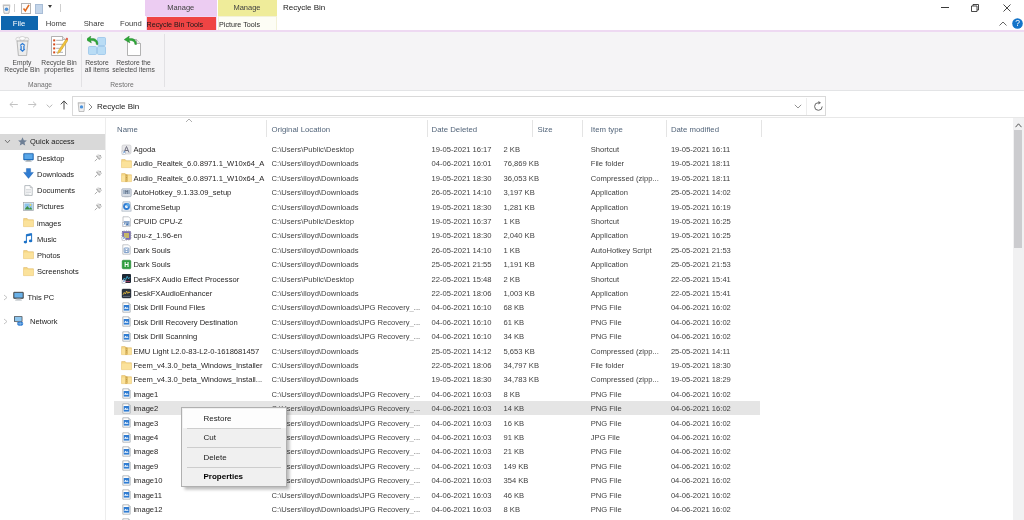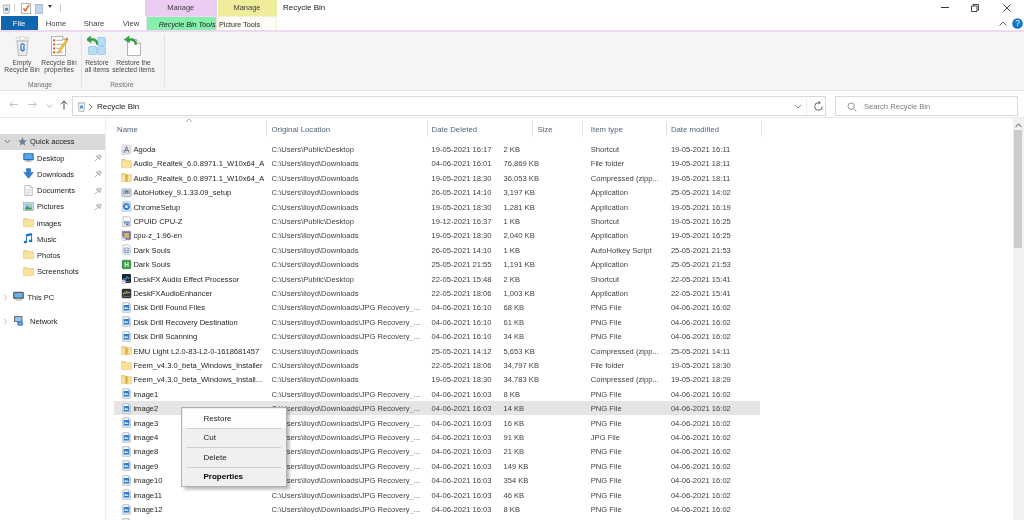--- a/index.html
+++ b/index.html
@@ -12,21 +12,21 @@
 #titlebar { position:absolute; left:0; top:0; width:1024px; height:16px; background:#fff; }
 #mg1 { position:absolute; left:145px; top:0; width:71.5px; height:15.5px; background:#ecccf2; color:#414141; font-size:7.5px; text-align:center; line-height:16px; }
 #mg2 { position:absolute; left:217.5px; top:0; width:59px; height:15.5px; background:#efec9a; color:#414141; font-size:7.5px; text-align:center; line-height:16px; }
 #wtitle { position:absolute; left:283px; top:0; height:16px; line-height:16px; font-size:8px; color:#1a1a1a; }
 .winbtn { position:absolute; color:#444; }
 
 
 #tabrow { position:absolute; left:0; top:15.5px; width:1024px; height:15px; background:#fff; }
 #filebtn { position:absolute; left:0.5px; top:0; width:37px; height:15px; background:#0e66ae; color:#fff; font-size:7.7px; text-align:center; line-height:15px; }
 .tab { position:absolute; top:0; height:15px; font-size:7.7px; color:#3b3b3b; line-height:15.5px; text-align:center; }
-#rbt { position:absolute; left:145.5px; top:0; width:71px; height:16px; background:#86efac; border:1px solid #f0d9f4; border-bottom:none; color:#1a1a1a; font-size:7.2px; text-align:right; line-height:15px;font-style:italic; }
+#rbt { position:absolute; left:145.5px; top:0; width:71px; height:16px; background:#ef4444; border:1px solid #f0d9f4; border-bottom:none; color:#1a1a1a; font-size:7.2px; text-align:left; line-height:15px; }
 #pt { position:absolute; left:218px; top:0; width:58.5px; height:15px; background:#fdfdf5; border:1px solid #f3f1d8; border-bottom:none; color:#2b2b2b; font-size:7.2px; text-align:left; line-height:15px; }
 #lavline { position:absolute; left:0; top:30px; width:1024px; height:1.6px; background:#eed9f2; }
 
 
 #ribbon { position:absolute; left:0; top:31.6px; width:1024px; height:59px; background:#f5f4f6; border-bottom:1px solid #e3e4e6; }
 .rlabel { position:absolute; font-size:6.7px; color:#494949; text-align:center; line-height:7.6px; width:60px; }
 .rgroup { position:absolute; top:49px; font-size:6.7px; color:#707070; text-align:center; width:60px; }
 .rsep { position:absolute; top:2px; width:1px; height:53px; background:#e2e1e4; }
 
 
@@ -100,21 +100,21 @@
       </svg>
   <svg class="winbtn" style="left:1003px;top:4px" width="8" height="8" viewBox="0 0 8 8">
         <path d="M0.5 0.5 L7.5 7.5 M7.5 0.5 L0.5 7.5" stroke="#333" stroke-width="0.9"></path>
       </svg>
 </div>
 
 <div id="tabrow">
   <div id="filebtn">File</div>
   <div class="tab" style="left:44px;width:24px">Home</div>
   <div class="tab" style="left:83px;width:22px">Share</div>
-  <div class="tab" style="left:120px;width:22px">View</div>
+  <div class="tab" style="left:120px;width:22px">Found</div>
   <div id="rbt">Recycle Bin Tools</div>
   <div id="pt">Picture Tools</div>
   <svg class="abs" style="left:999px;top:5px" width="8" height="5" viewBox="0 0 8 5">
         <path d="M0.5 4.5 L4 1 L7.5 4.5" stroke="#555" fill="none" stroke-width="0.9"></path>
       </svg>
   <circle></circle>
   <svg class="abs" style="left:1011.5px;top:2.2px" width="11" height="11" viewBox="0 0 11 11">
         <circle cx="5.5" cy="5.5" r="5.3" fill="#1374c9"></circle>
         <text x="5.5" y="8.4" font-size="8.5" fill="#fff" text-anchor="middle" font-family="Liberation Sans">?</text>
       </svg>
@@ -190,27 +190,20 @@
     <div id="addrtxt">Recycle Bin</div>
     <svg class="abs" style="left:721px;top:7px" width="8" height="5" viewBox="0 0 8 5">
           <path d="M0.8 0.8 L4 4 L7.2 0.8" stroke="#888" stroke-width="0.9" fill="none"></path>
         </svg>
     <div class="abs" style="left:733px;top:1px;width:1px;height:17px;background:#ededed"></div>
     <svg class="abs" style="left:740px;top:4px" width="11" height="11" viewBox="0 0 11 11">
           <path d="M9.2 5.5 A3.8 3.8 0 1 1 5.4 1.7" stroke="#666" stroke-width="1" fill="none"></path>
           <path d="M5.4 0 L8 1.7 L5.4 3.4 Z" fill="#666"></path>
         </svg>
   </div>
-  <div id="search">
-    <svg class="abs" style="left:11px;top:5px" width="10" height="10" viewBox="0 0 10 10">
-          <circle cx="4.2" cy="4.2" r="3.2" stroke="#888" fill="none" stroke-width="0.9"></circle>
-          <path d="M6.6 6.6 L9.3 9.3" stroke="#888" stroke-width="0.9"></path>
-        </svg>
-    <div id="searchtxt">Search Recycle Bin</div>
-  </div>
 </div>
 
 <div id="content">
   <div id="sidebar">
         <div id="qa"></div>
         <svg class="abs" style="left:4px;top:20.5px" width="7" height="5" viewBox="0 0 7 5">
           <path d="M1 1 L3.5 3.8 L6 1" stroke="#5a5a5a" stroke-width="0.8" fill="none"></path>
         </svg>
         <div class="sbitem" style="top:15.4px">
           <svg class="abs" style="left:16.5px;top:2.6px" width="11" height="11" viewBox="0 0 11 11">
@@ -410,21 +403,21 @@
         <div class="row" style="top:95.80px">
           <svg class="ic" width="11" height="11" viewBox="0 0 11 11">
             <path d="M2 0.8 L7.6 0.8 L9.4 2.6 L9.4 10.2 L2 10.2 Z" fill="#fff" stroke="#9aa0a6" stroke-width="0.6"></path>
             <rect x="2.8" y="5.4" width="5.8" height="4" fill="#3e6fae"></rect>
             <text x="5.7" y="8.6" font-size="3.4" fill="#fff" text-anchor="middle" font-family="Liberation Sans">CPU</text>
             <rect x="1.6" y="6.8" width="3.4" height="3.4" fill="#fff" stroke="#9a9aa0" stroke-width="0.4"></rect>
             <path d="M2.3 9.1 L4.1 7.4 M3 7.4 L4.1 7.4 L4.1 8.5" stroke="#2f6fbe" stroke-width="0.55" fill="none"></path>
           </svg>
           <span class="nm">CPUID CPU-Z</span>
           <span class="c2">C:\Users\Public\Desktop</span>
-          <span class="c3">19-12-2021 16:37</span>
+          <span class="c3">19-05-2021 16:37</span>
           <span class="c4">1 KB</span>
           <span class="c5">Shortcut</span>
           <span class="c6">19-05-2021 16:25</span>
         </div>
         <div class="row" style="top:110.20px">
           <svg class="ic" width="11" height="11" viewBox="0 0 11 11">
             <rect x="1.6" y="1.6" width="7.8" height="7.8" fill="#7b6db4" stroke="#5a4e91" stroke-width="0.5"></rect>
             <rect x="3" y="3" width="5" height="5" fill="#c8b866"></rect>
             <path d="M3.2 0.4 L3.2 1.6 M5.5 0.4 L5.5 1.6 M7.8 0.4 L7.8 1.6 M3.2 9.4 L3.2 10.6 M5.5 9.4 L5.5 10.6 M7.8 9.4 L7.8 10.6 M0.4 3.2 L1.6 3.2 M0.4 5.5 L1.6 5.5 M0.4 7.8 L1.6 7.8 M9.4 3.2 L10.6 3.2 M9.4 5.5 L10.6 5.5 M9.4 7.8 L10.6 7.8" stroke="#8c8c94" stroke-width="0.6"></path>
             <rect x="1" y="6.9" width="3.4" height="3.4" fill="#fff" stroke="#9a9aa0" stroke-width="0.4"></rect>

